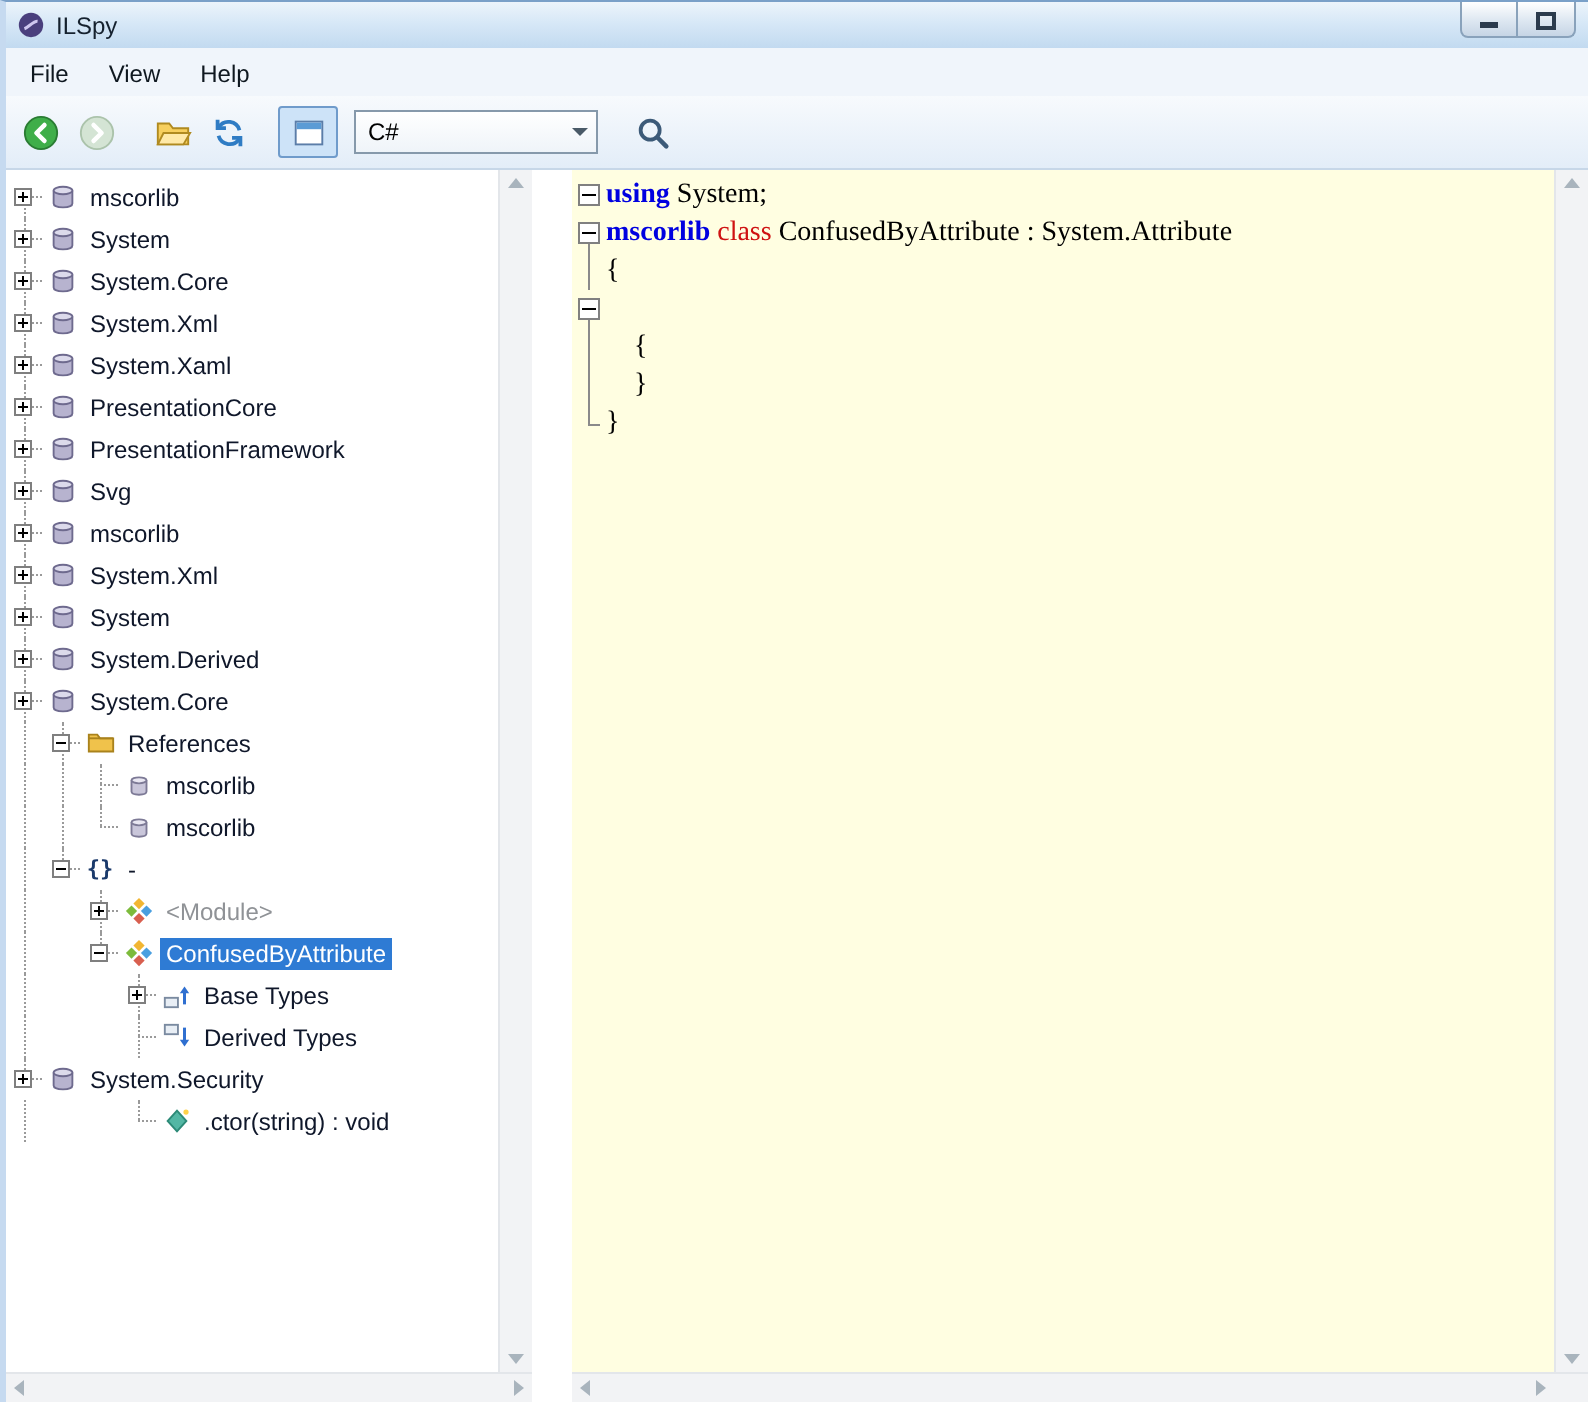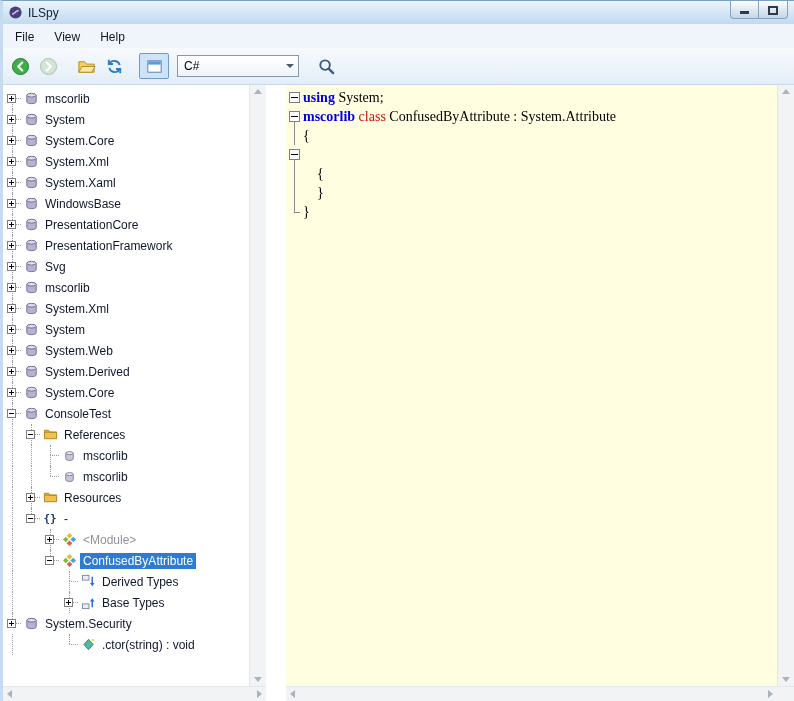--- a/index.html
+++ b/index.html
@@ -254,33 +254,20 @@
           <span class="conn t b">
             <span class="h"></span>
             <span class="exp plus"></span>
           </span>
           <span class="ti">
             <svg viewBox="0 0 16 16">
               <path d="M3 4.5v7c0 1.2 2.2 2 5 2s5-.8 5-2v-7" fill="#b7b3cf" stroke="#6e6a8e"></path>
               <ellipse cx="8" cy="4.5" rx="5" ry="2" fill="#dcdaeb" stroke="#6e6a8e"></ellipse>
             </svg>
           </span>
-          <span class="tl">WindowsBase</span>
-        </div>
-        <div class="tree-row">
-          <span class="conn t b">
-            <span class="h"></span>
-            <span class="exp plus"></span>
-          </span>
-          <span class="ti">
-            <svg viewBox="0 0 16 16">
-              <path d="M3 4.5v7c0 1.2 2.2 2 5 2s5-.8 5-2v-7" fill="#b7b3cf" stroke="#6e6a8e"></path>
-              <ellipse cx="8" cy="4.5" rx="5" ry="2" fill="#dcdaeb" stroke="#6e6a8e"></ellipse>
-            </svg>
-          </span>
           <span class="tl">PresentationCore</span>
         </div>
         <div class="tree-row">
           <span class="conn t b">
             <span class="h"></span>
             <span class="exp plus"></span>
           </span>
           <span class="ti">
             <svg viewBox="0 0 16 16">
               <path d="M3 4.5v7c0 1.2 2.2 2 5 2s5-.8 5-2v-7" fill="#b7b3cf" stroke="#6e6a8e"></path>
@@ -345,60 +332,34 @@
           <span class="conn t b">
             <span class="h"></span>
             <span class="exp plus"></span>
           </span>
           <span class="ti">
             <svg viewBox="0 0 16 16">
               <path d="M3 4.5v7c0 1.2 2.2 2 5 2s5-.8 5-2v-7" fill="#b7b3cf" stroke="#6e6a8e"></path>
               <ellipse cx="8" cy="4.5" rx="5" ry="2" fill="#dcdaeb" stroke="#6e6a8e"></ellipse>
             </svg>
           </span>
-          <span class="tl">System.Web</span>
-        </div>
-        <div class="tree-row">
-          <span class="conn t b">
-            <span class="h"></span>
-            <span class="exp plus"></span>
-          </span>
-          <span class="ti">
-            <svg viewBox="0 0 16 16">
-              <path d="M3 4.5v7c0 1.2 2.2 2 5 2s5-.8 5-2v-7" fill="#b7b3cf" stroke="#6e6a8e"></path>
-              <ellipse cx="8" cy="4.5" rx="5" ry="2" fill="#dcdaeb" stroke="#6e6a8e"></ellipse>
-            </svg>
-          </span>
           <span class="tl">System.Derived</span>
         </div>
         <div class="tree-row">
           <span class="conn t b">
             <span class="h"></span>
             <span class="exp plus"></span>
           </span>
           <span class="ti">
             <svg viewBox="0 0 16 16">
               <path d="M3 4.5v7c0 1.2 2.2 2 5 2s5-.8 5-2v-7" fill="#b7b3cf" stroke="#6e6a8e"></path>
               <ellipse cx="8" cy="4.5" rx="5" ry="2" fill="#dcdaeb" stroke="#6e6a8e"></ellipse>
             </svg>
           </span>
           <span class="tl">System.Core</span>
-        </div>
-        <div class="tree-row">
-          <span class="conn t b">
-            <span class="h"></span>
-            <span class="exp minus"></span>
-          </span>
-          <span class="ti">
-            <svg viewBox="0 0 16 16">
-              <path d="M3 4.5v7c0 1.2 2.2 2 5 2s5-.8 5-2v-7" fill="#b7b3cf" stroke="#6e6a8e"></path>
-              <ellipse cx="8" cy="4.5" rx="5" ry="2" fill="#dcdaeb" stroke="#6e6a8e"></ellipse>
-            </svg>
-          </span>
-          <span class="tl">ConsoleTest</span>
         </div>
         <div class="tree-row">
           <span class="tg v"></span>
           <span class="conn t b">
             <span class="h"></span>
             <span class="exp minus"></span>
           </span>
           <span class="ti">
             <svg viewBox="0 0 16 16">
               <path d="M1.5 3.5h4.5l1.5 2h7v7h-13z" fill="#f0c24b" stroke="#a9821c"></path>
@@ -427,34 +388,20 @@
           <span class="conn t">
             <span class="h"></span>
           </span>
           <span class="ti">
             <svg viewBox="0 0 16 16">
               <path d="M4 5.5v6c0 1 1.8 1.7 4 1.7s4-.7 4-1.7v-6" fill="#c9c6da" stroke="#7d7a96"></path>
               <ellipse cx="8" cy="5.5" rx="4" ry="1.6" fill="#e9e7f2" stroke="#7d7a96"></ellipse>
             </svg>
           </span>
           <span class="tl">mscorlib</span>
-        </div>
-        <div class="tree-row">
-          <span class="tg v"></span>
-          <span class="conn t b">
-            <span class="h"></span>
-            <span class="exp plus"></span>
-          </span>
-          <span class="ti">
-            <svg viewBox="0 0 16 16">
-              <path d="M1.5 3.5h4.5l1.5 2h7v7h-13z" fill="#f0c24b" stroke="#a9821c"></path>
-              <path d="M1.5 5.5h13" stroke="#a9821c" fill="none"></path>
-            </svg>
-          </span>
-          <span class="tl">Resources</span>
         </div>
         <div class="tree-row">
           <span class="tg v"></span>
           <span class="conn t">
             <span class="h"></span>
             <span class="exp minus"></span>
           </span>
           <span class="ti">
             <span class="ns-glyph">{}</span>
           </span>
@@ -493,46 +440,46 @@
             </svg>
           </span>
           <span class="tl">ConfusedByAttribute</span>
         </div>
         <div class="tree-row">
           <span class="tg v"></span>
           <span class="tg"></span>
           <span class="tg"></span>
           <span class="conn t b">
             <span class="h"></span>
+            <span class="exp plus"></span>
+          </span>
+          <span class="ti">
+            <svg viewBox="0 0 16 16">
+              <rect x="1.5" y="9.5" width="7" height="5" fill="#e8eef5" stroke="#7a8aa0"></rect>
+              <path d="M12 13V6" stroke="#2f6fd0" stroke-width="1.6" fill="none"></path>
+              <path d="M9.5 7L12 3.5 14.5 7z" fill="#2f6fd0"></path>
+            </svg>
+          </span>
+          <span class="tl">Base Types</span>
+        </div>
+        <div class="tree-row">
+          <span class="tg v"></span>
+          <span class="tg"></span>
+          <span class="tg"></span>
+          <span class="conn t b">
+            <span class="h"></span>
           </span>
           <span class="ti">
             <svg viewBox="0 0 16 16">
               <rect x="1.5" y="1.5" width="7" height="5" fill="#e8eef5" stroke="#7a8aa0"></rect>
               <path d="M12 3v7" stroke="#2f6fd0" stroke-width="1.6" fill="none"></path>
               <path d="M9.5 9.5L12 13l2.5-3.5z" fill="#2f6fd0"></path>
             </svg>
           </span>
           <span class="tl">Derived Types</span>
-        </div>
-        <div class="tree-row">
-          <span class="tg v"></span>
-          <span class="tg"></span>
-          <span class="tg"></span>
-          <span class="conn t b">
-            <span class="h"></span>
-            <span class="exp plus"></span>
-          </span>
-          <span class="ti">
-            <svg viewBox="0 0 16 16">
-              <rect x="1.5" y="9.5" width="7" height="5" fill="#e8eef5" stroke="#7a8aa0"></rect>
-              <path d="M12 13V6" stroke="#2f6fd0" stroke-width="1.6" fill="none"></path>
-              <path d="M9.5 7L12 3.5 14.5 7z" fill="#2f6fd0"></path>
-            </svg>
-          </span>
-          <span class="tl">Base Types</span>
         </div>
         <div class="tree-row">
           <span class="conn t">
             <span class="h"></span>
             <span class="exp plus"></span>
           </span>
           <span class="ti">
             <svg viewBox="0 0 16 16">
               <path d="M3 4.5v7c0 1.2 2.2 2 5 2s5-.8 5-2v-7" fill="#b7b3cf" stroke="#6e6a8e"></path>
               <ellipse cx="8" cy="4.5" rx="5" ry="2" fill="#dcdaeb" stroke="#6e6a8e"></ellipse>

